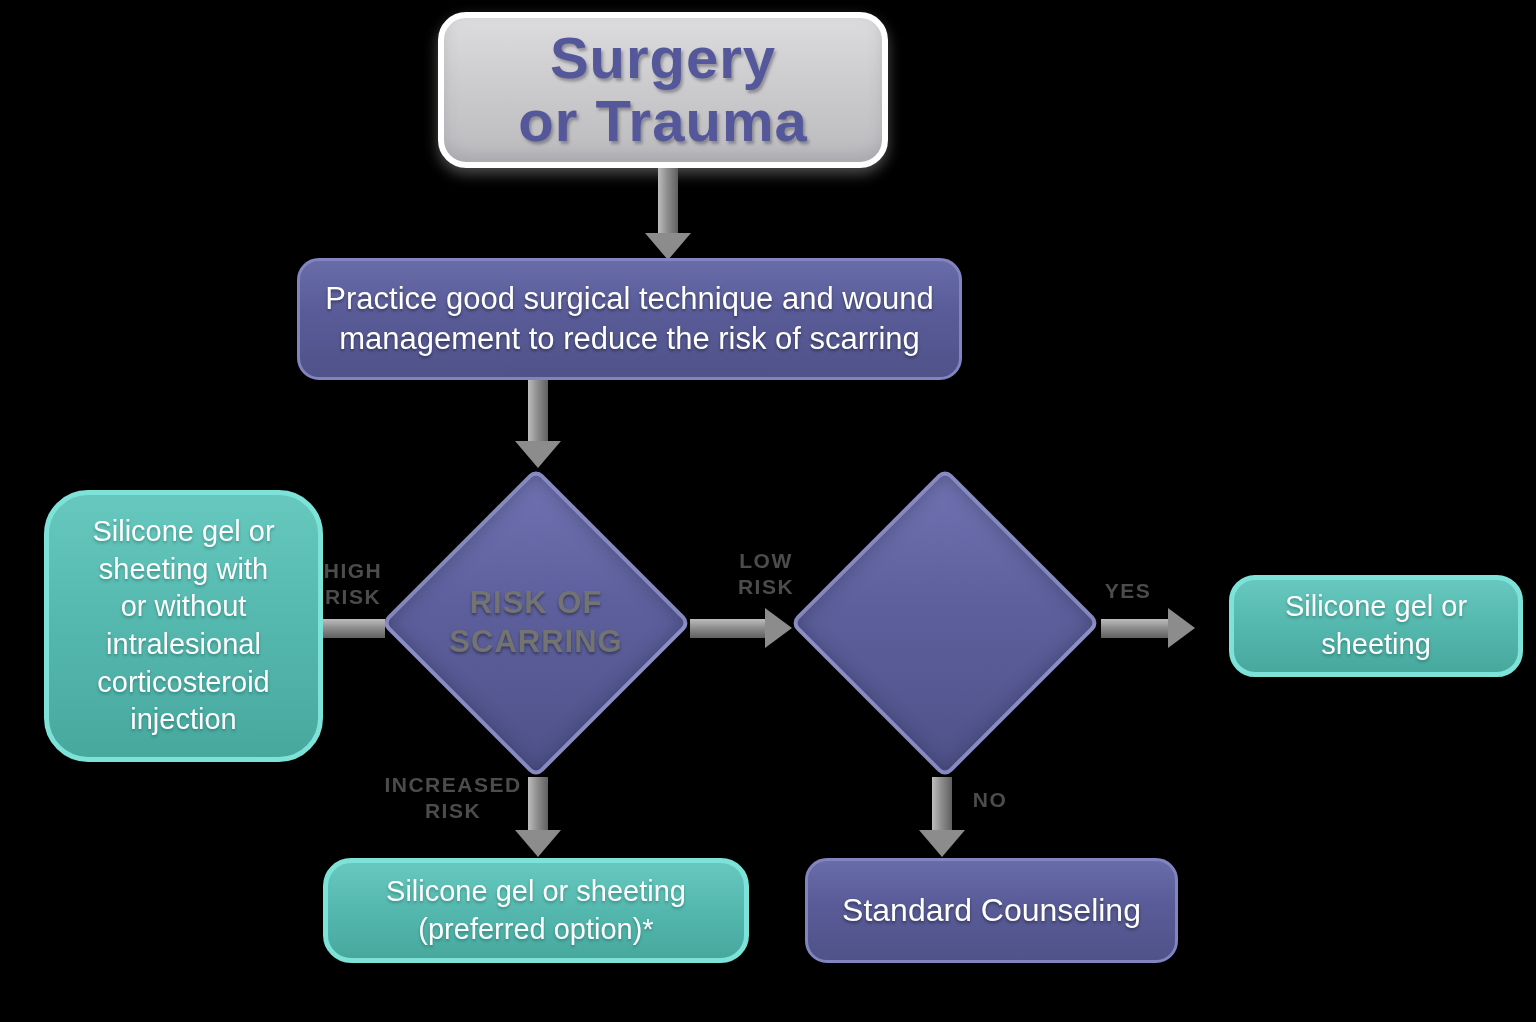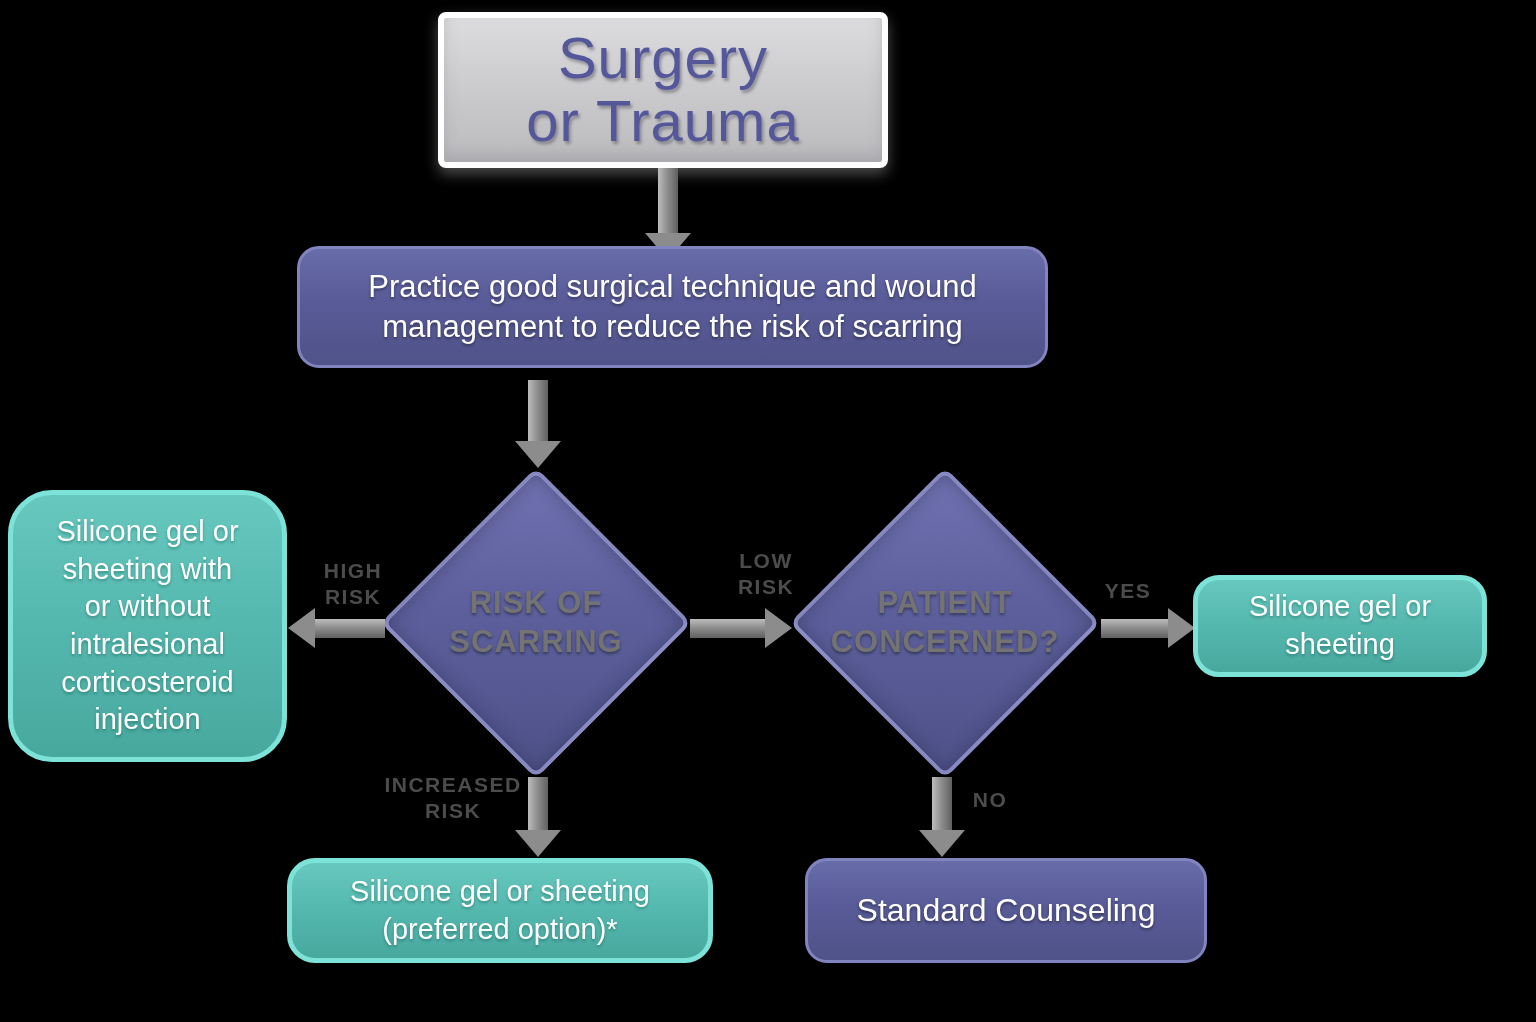--- a/index.html
+++ b/index.html
@@ -22,55 +22,56 @@
     display: flex;
     align-items: center;
     justify-content: center;
     text-align: center;
   }
 
   .start-box {
     left: 438px; top: 12px; width: 450px; height: 156px;
     background: linear-gradient(180deg, #dcdbdd 0%, #c9c8cb 55%, #bbbabd 100%);
     border: 6px solid #ffffff;
-    border-radius: 8px;
+    border-radius: 28px;
     box-shadow: 0 6px 14px rgba(255,255,255,0.30), inset 0 -8px 14px rgba(130,130,140,0.30);
     color: #54579a;
     font-size: 58px;
-    font-weight: 400;
+    font-weight: 700;
     line-height: 1.08;
     letter-spacing: 1px;
     text-shadow: 2px 3px 3px rgba(70,70,85,0.45);
   }
 
   .purple-box {
     background: linear-gradient(180deg, #686ca8 0%, #585b97 45%, #505389 100%);
     border: 3px solid #8184bf;
     border-radius: 22px;
     color: #ffffff;
     text-shadow: 0 2px 3px rgba(0,0,0,0.40);
   }
 
   .practice-box {
-    left: 297px; top: 246px; width: 751px; height: 122px;
+    left: 297px; top: 258px; width: 665px; height: 122px;
     font-size: 31px;
     line-height: 1.28;
     text-align: center;
   }
 
   .counseling-box {
-    left: 805px; top: 858px; width: 402px; height: 105px;
+    left: 805px; top: 858px; width: 373px; height: 105px;
     font-size: 32px;
   }
 
   .teal-box {
     background: linear-gradient(180deg, #66c8be 0%, #53b6ac 55%, #47a89e 100%);
     border: 5px solid #7de2d7;
     color: #ffffff;
     text-shadow: 0 2px 3px rgba(0,60,55,0.35);
+    margin-left: 36px;
   }
 
   .high-risk-box {
     left: 8px; top: 490px; width: 279px; height: 272px;
     border-radius: 44px;
     font-size: 29px;
     line-height: 1.30;
   }
 
   .increased-risk-box {
@@ -223,22 +224,20 @@
 injection</div>
 
   <div class="edge-label lbl-low multiline">LOW
 RISK</div>
   <div class="arrow-h arr-risk-patient">
     <div class="shaft"></div>
     <div class="head-right"></div>
   </div>
 
   <div class="diamond-shape diamond-2"></div>
-  <div class="diamond-label diamond-label-2 multiline">PATIENT
-CONCERNED?</div>
 
   <div class="edge-label lbl-yes">YES</div>
   <div class="arrow-h arr-patient-yes">
     <div class="shaft"></div>
     <div class="head-right"></div>
   </div>
 
   <div class="node teal-box yes-box multiline">Silicone  gel or
 sheeting</div>
 

